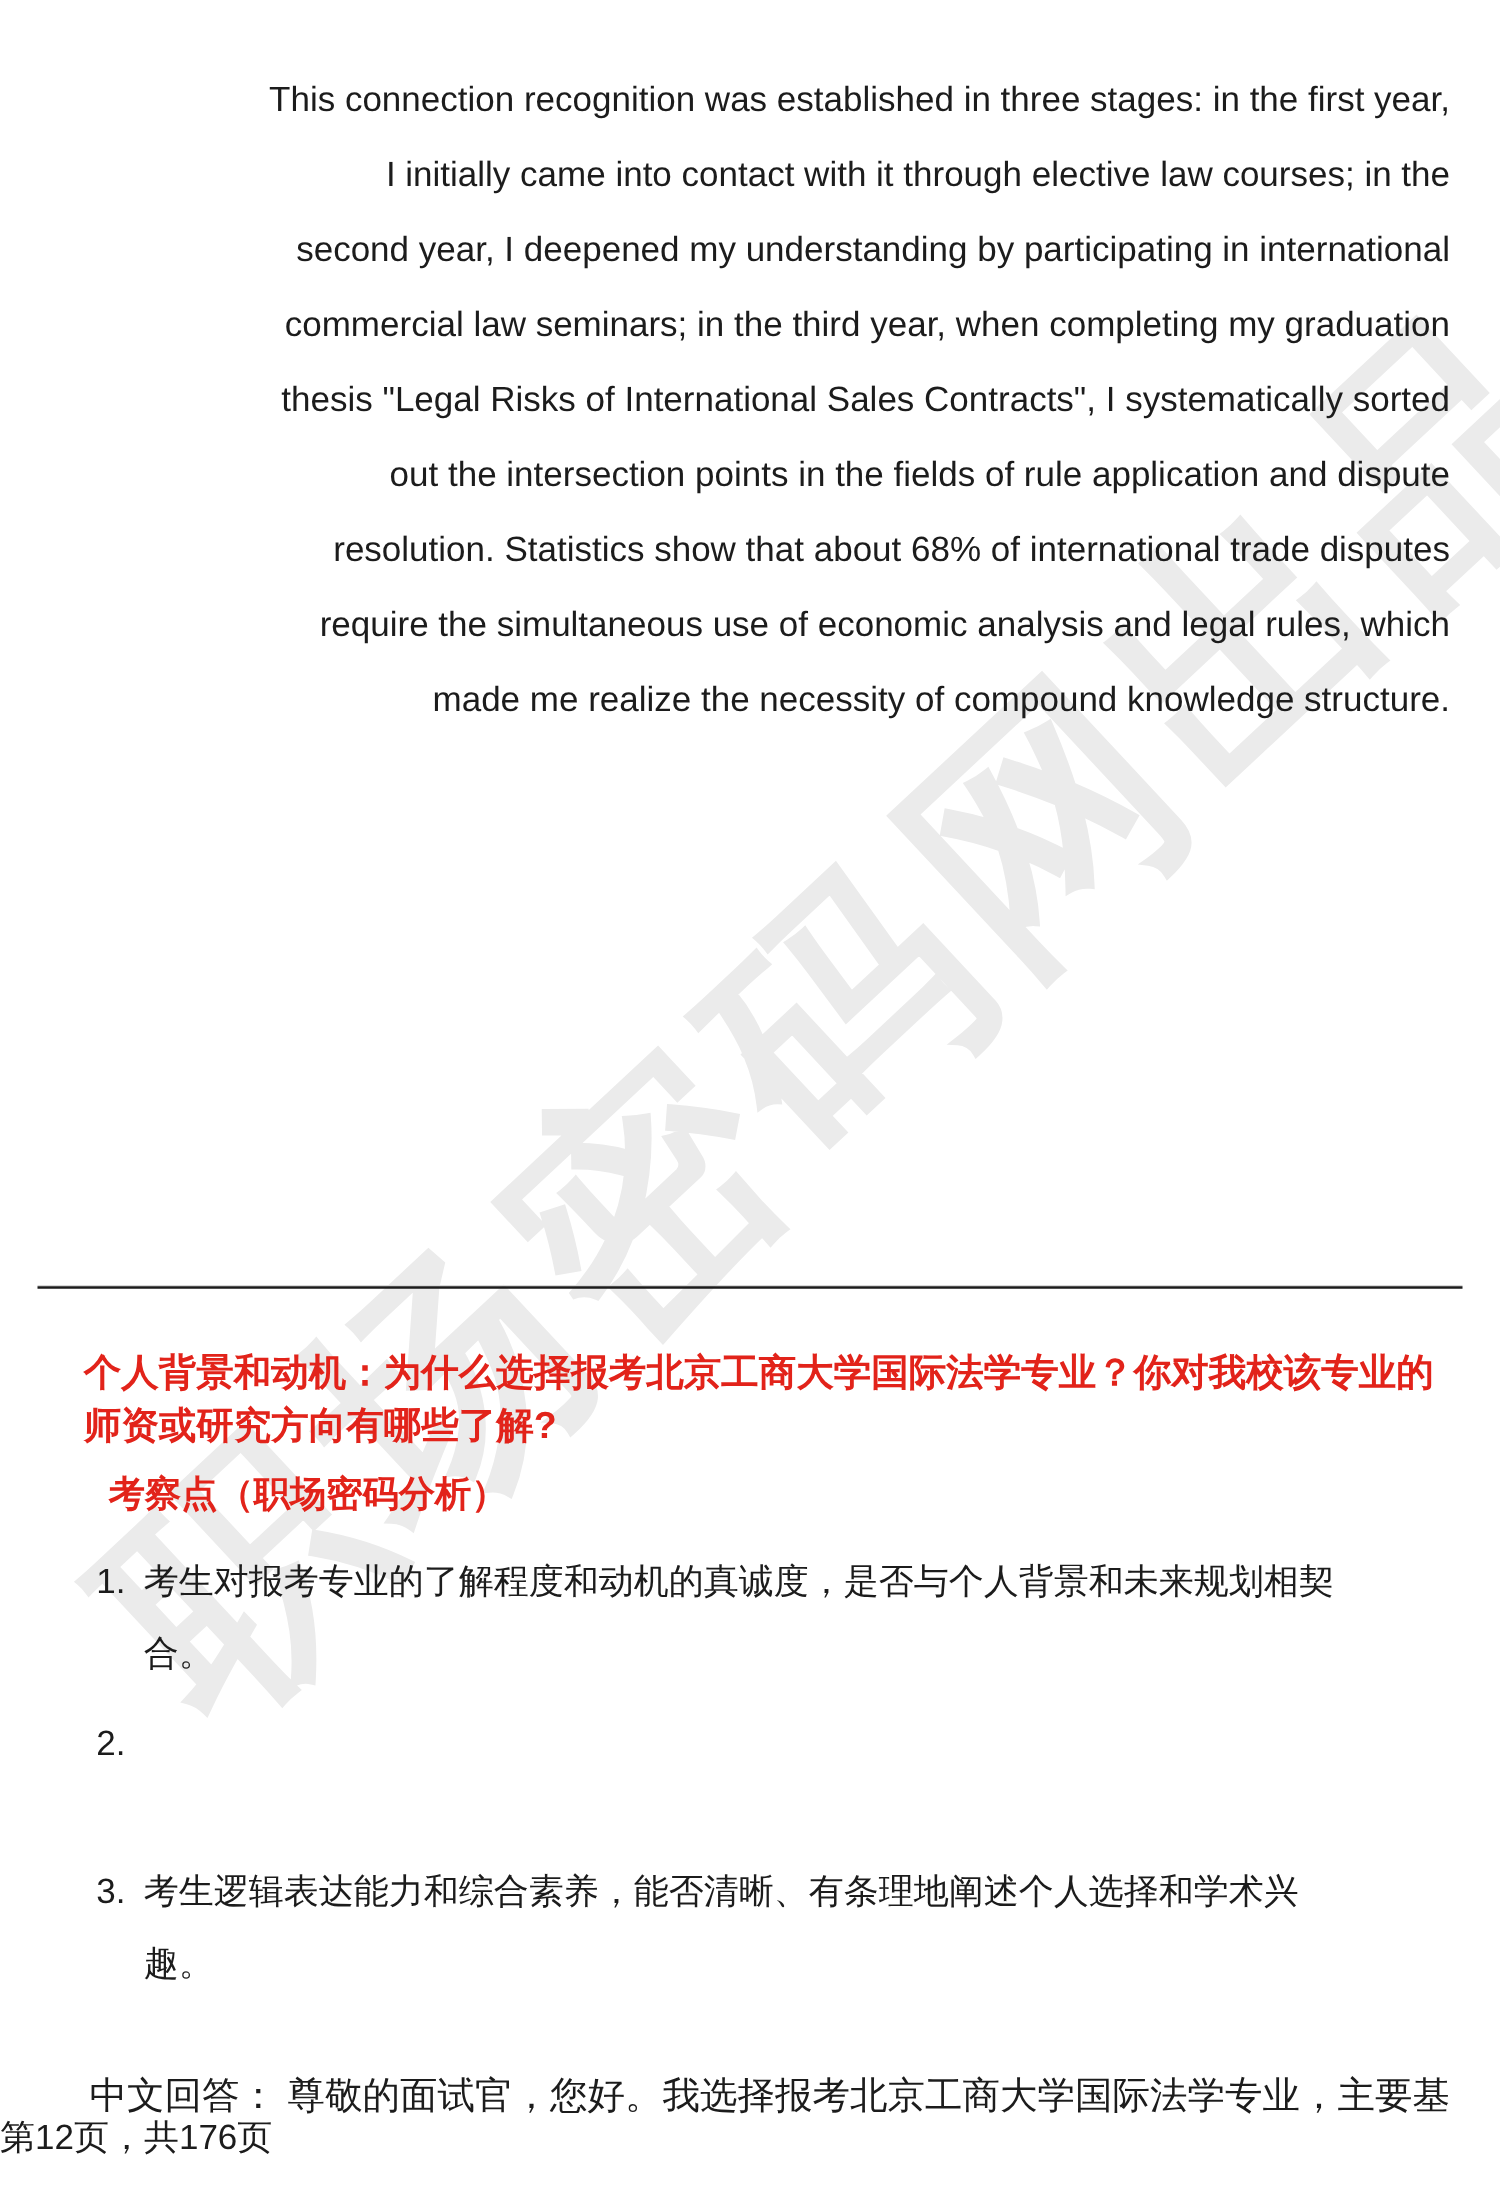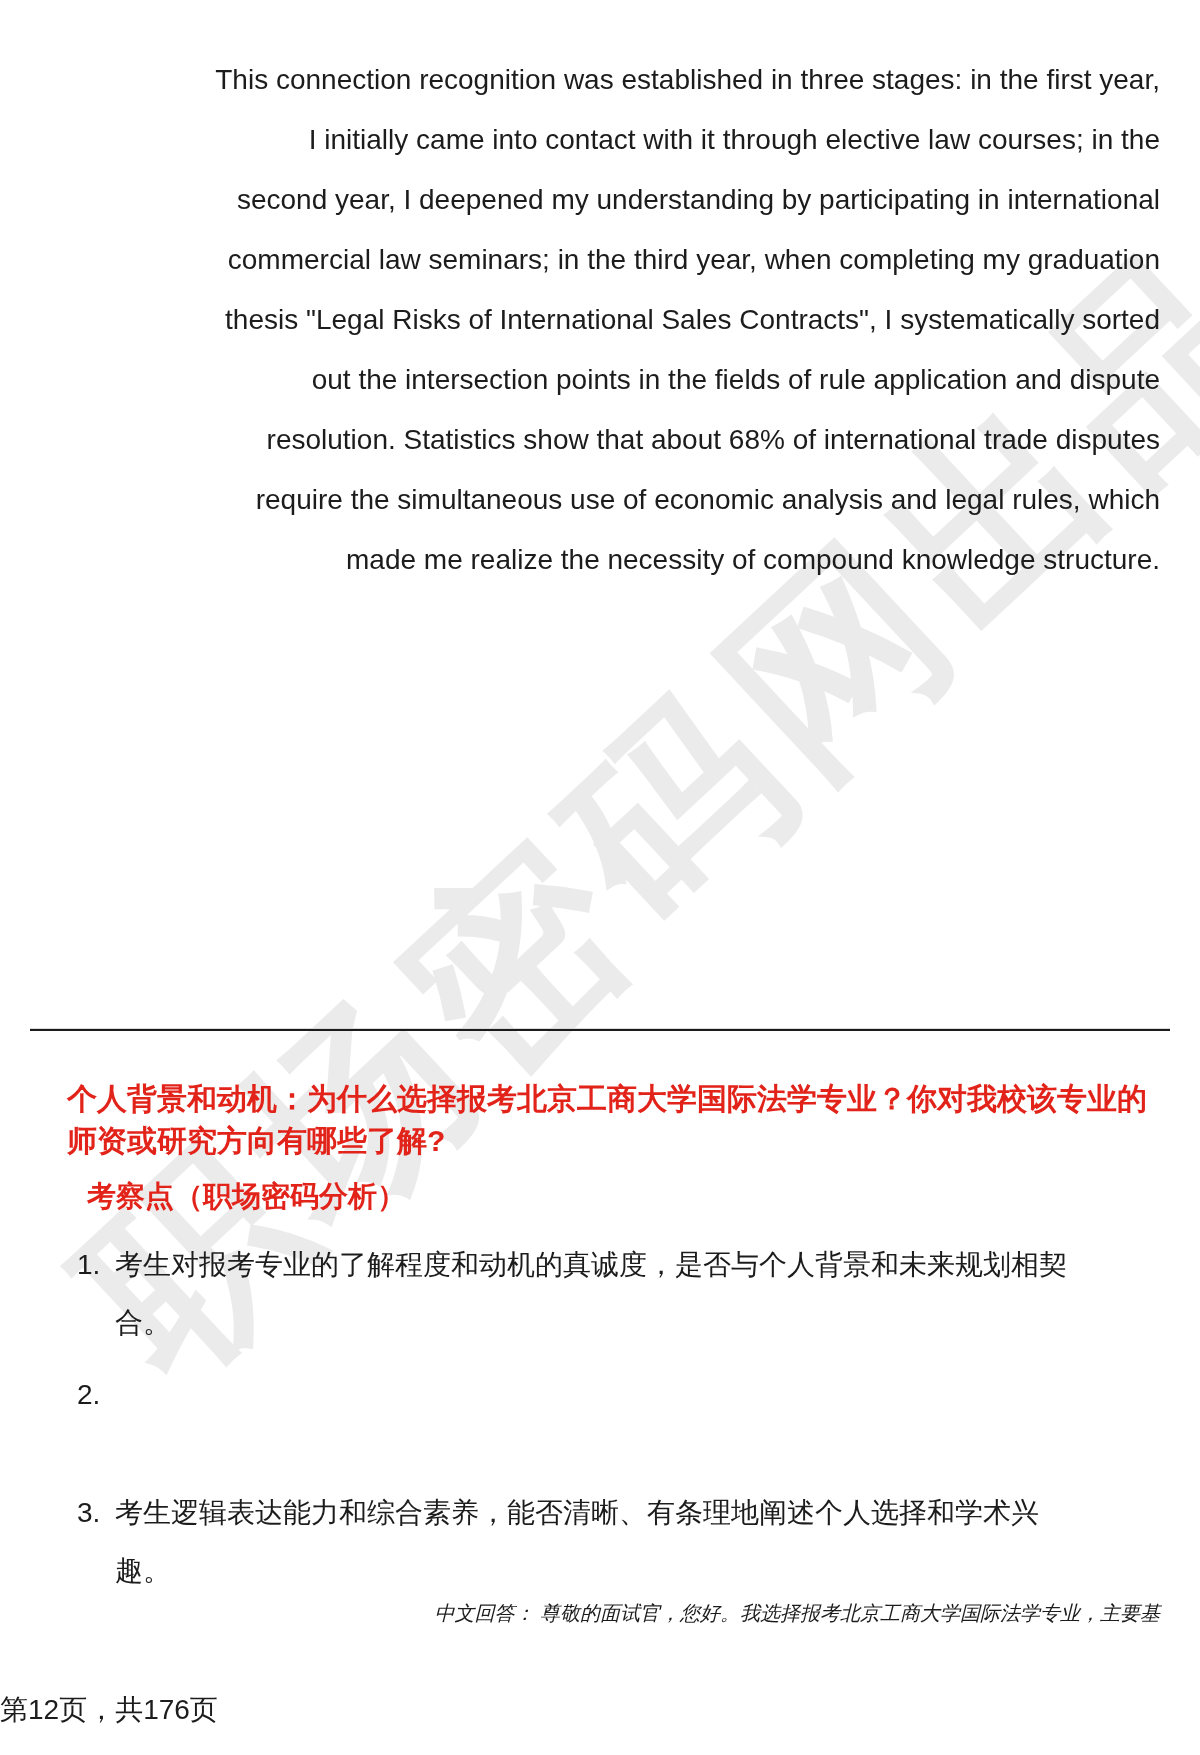--- a/index.html
+++ b/index.html
@@ -87,24 +87,23 @@
   .list-item .num {
     position: absolute;
     left: 10px;
     top: 0;
     line-height: 58px;
   }
   .item-1 { top: 1236px; }
   .item-2 { top: 1366px; }
   .item-3 { top: 1484px; }
   .para-answer {
-    top: 1592px;
-    font-size: 20px;
+    top: 1656px;
+    font-size: 30px;
     line-height: 42px;
-    font-style: italic;
   }
   .footer {
     position: absolute;
     left: 0;
     right: 60px;
     top: 1692px;
     font-size: 28px;
     line-height: 36px;
   }
 </style>

